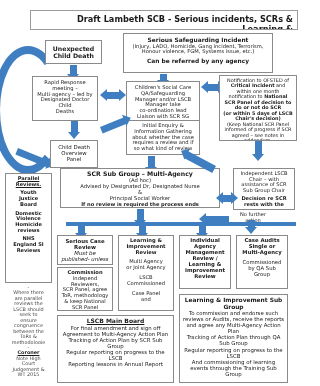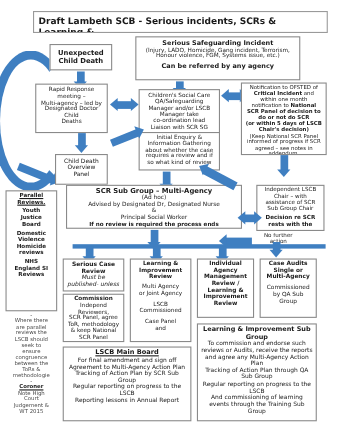--- a/index.html
+++ b/index.html
@@ -23,21 +23,21 @@
   }
   .box.noborder{border:none;}
   .t{display:block;}
   .b{font-weight:bold;}
   .i{font-style:italic;}
   .u{text-decoration:underline;}
   .title{
     position:absolute;left:30px;top:10px;width:268px;height:20px;
     border:1px solid #9a9a9a;background:#fff;
     font-weight:bold;font-size:8.2px;line-height:1.25;
-    padding:3px 4px;box-sizing:border-box;text-align:left;
+    padding:3px 4px;box-sizing:border-box;text-align:right;
     overflow:hidden;
   }
   
   .arrow{position:absolute;background:#3f7fc1;}
   .ar-down{width:7px;}
   .ar-down:after{
     content:"";position:absolute;left:-3px;bottom:-6px;
     border-left:6.5px solid transparent;border-right:6.5px solid transparent;
     border-top:7px solid #3f7fc1;
   }

